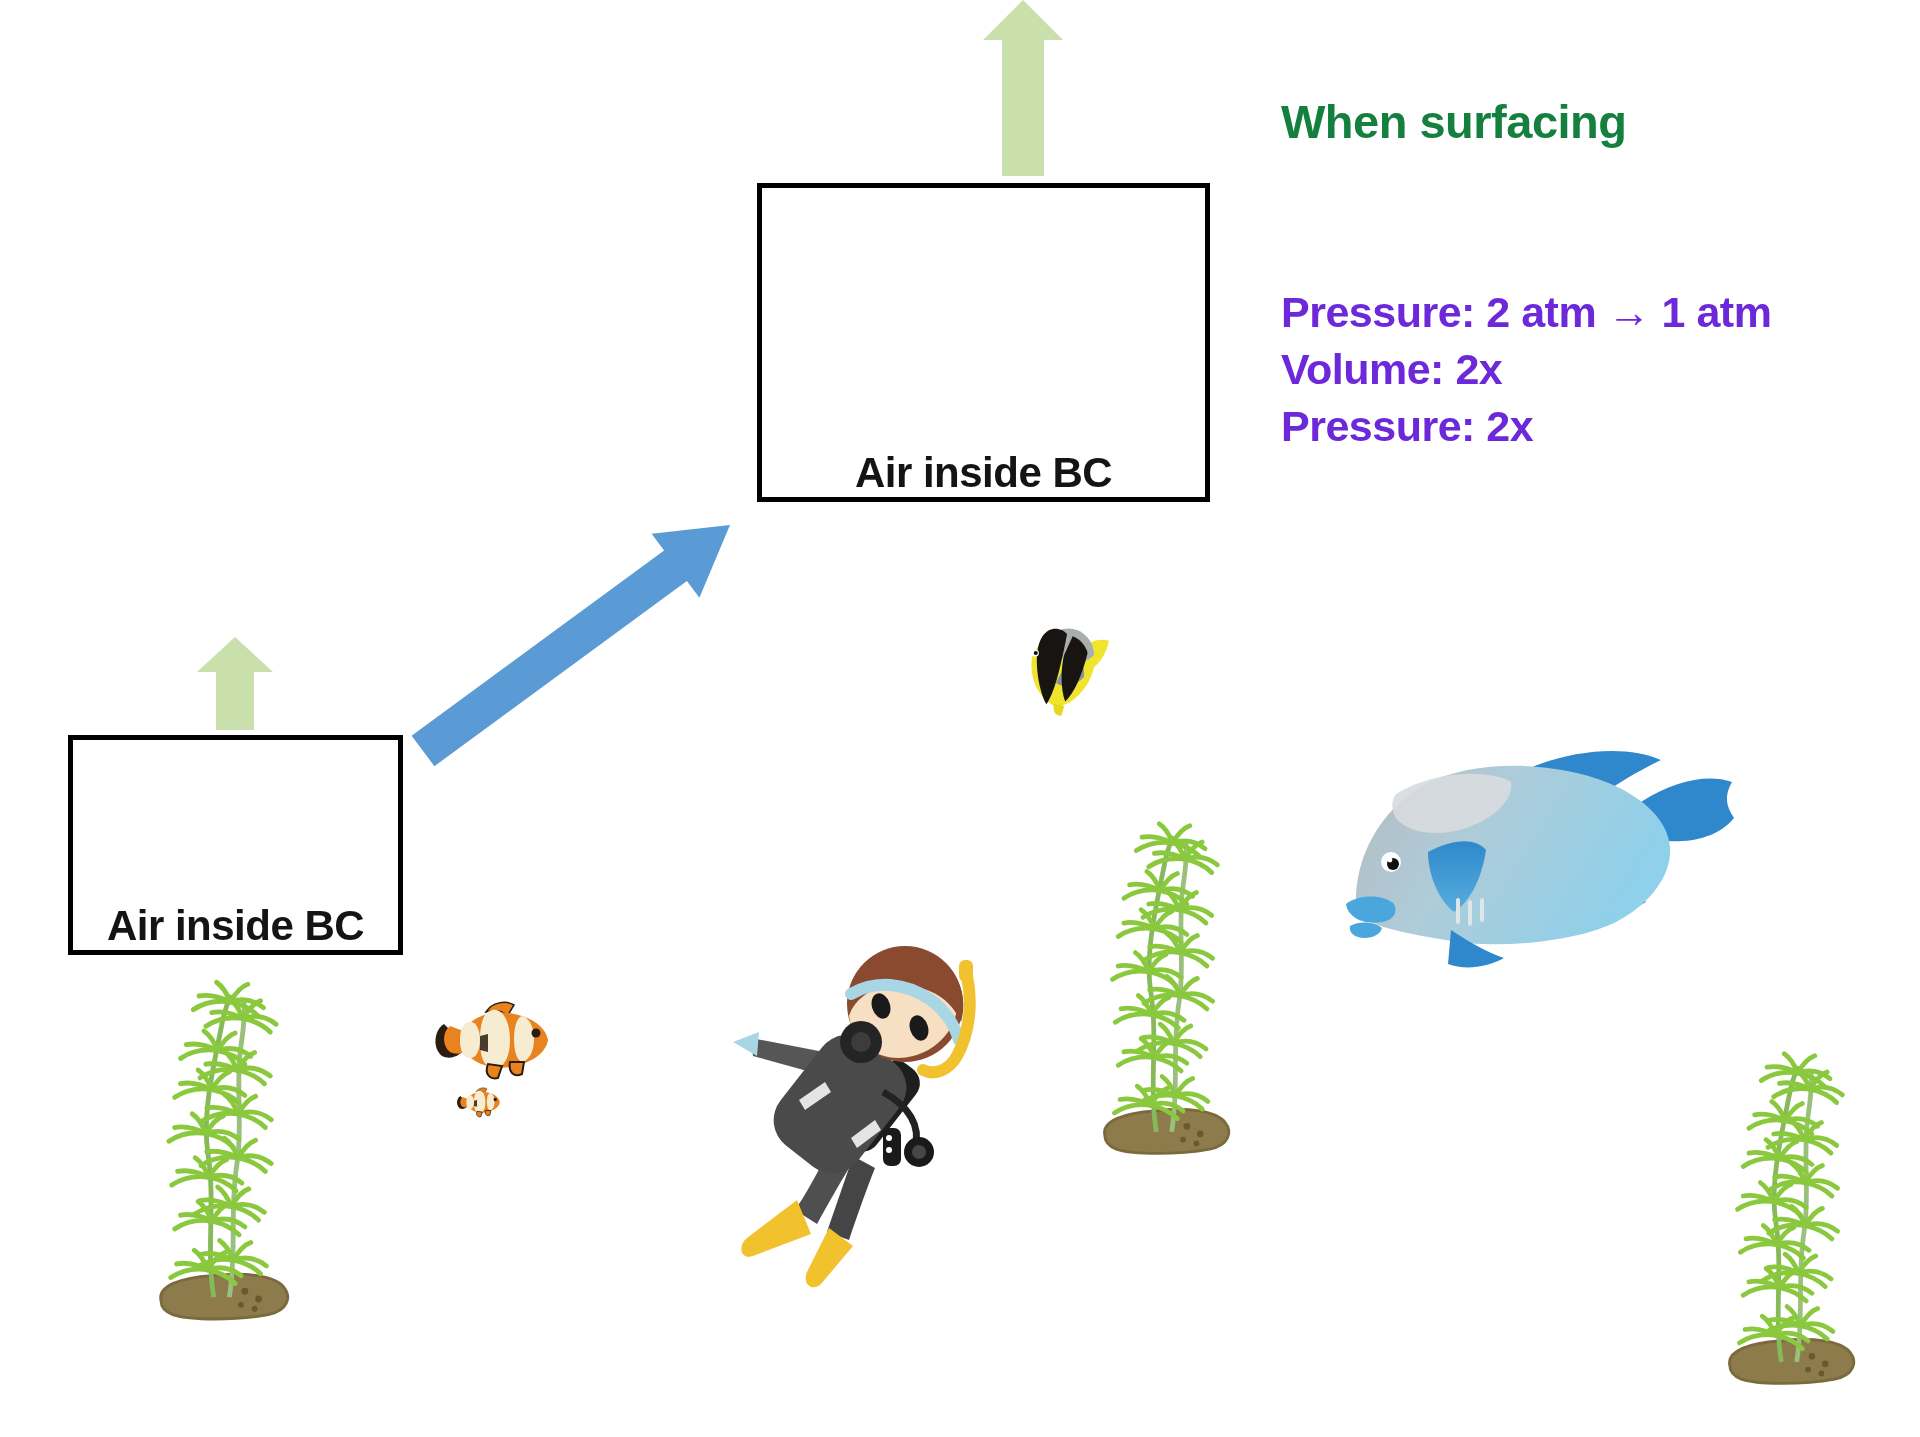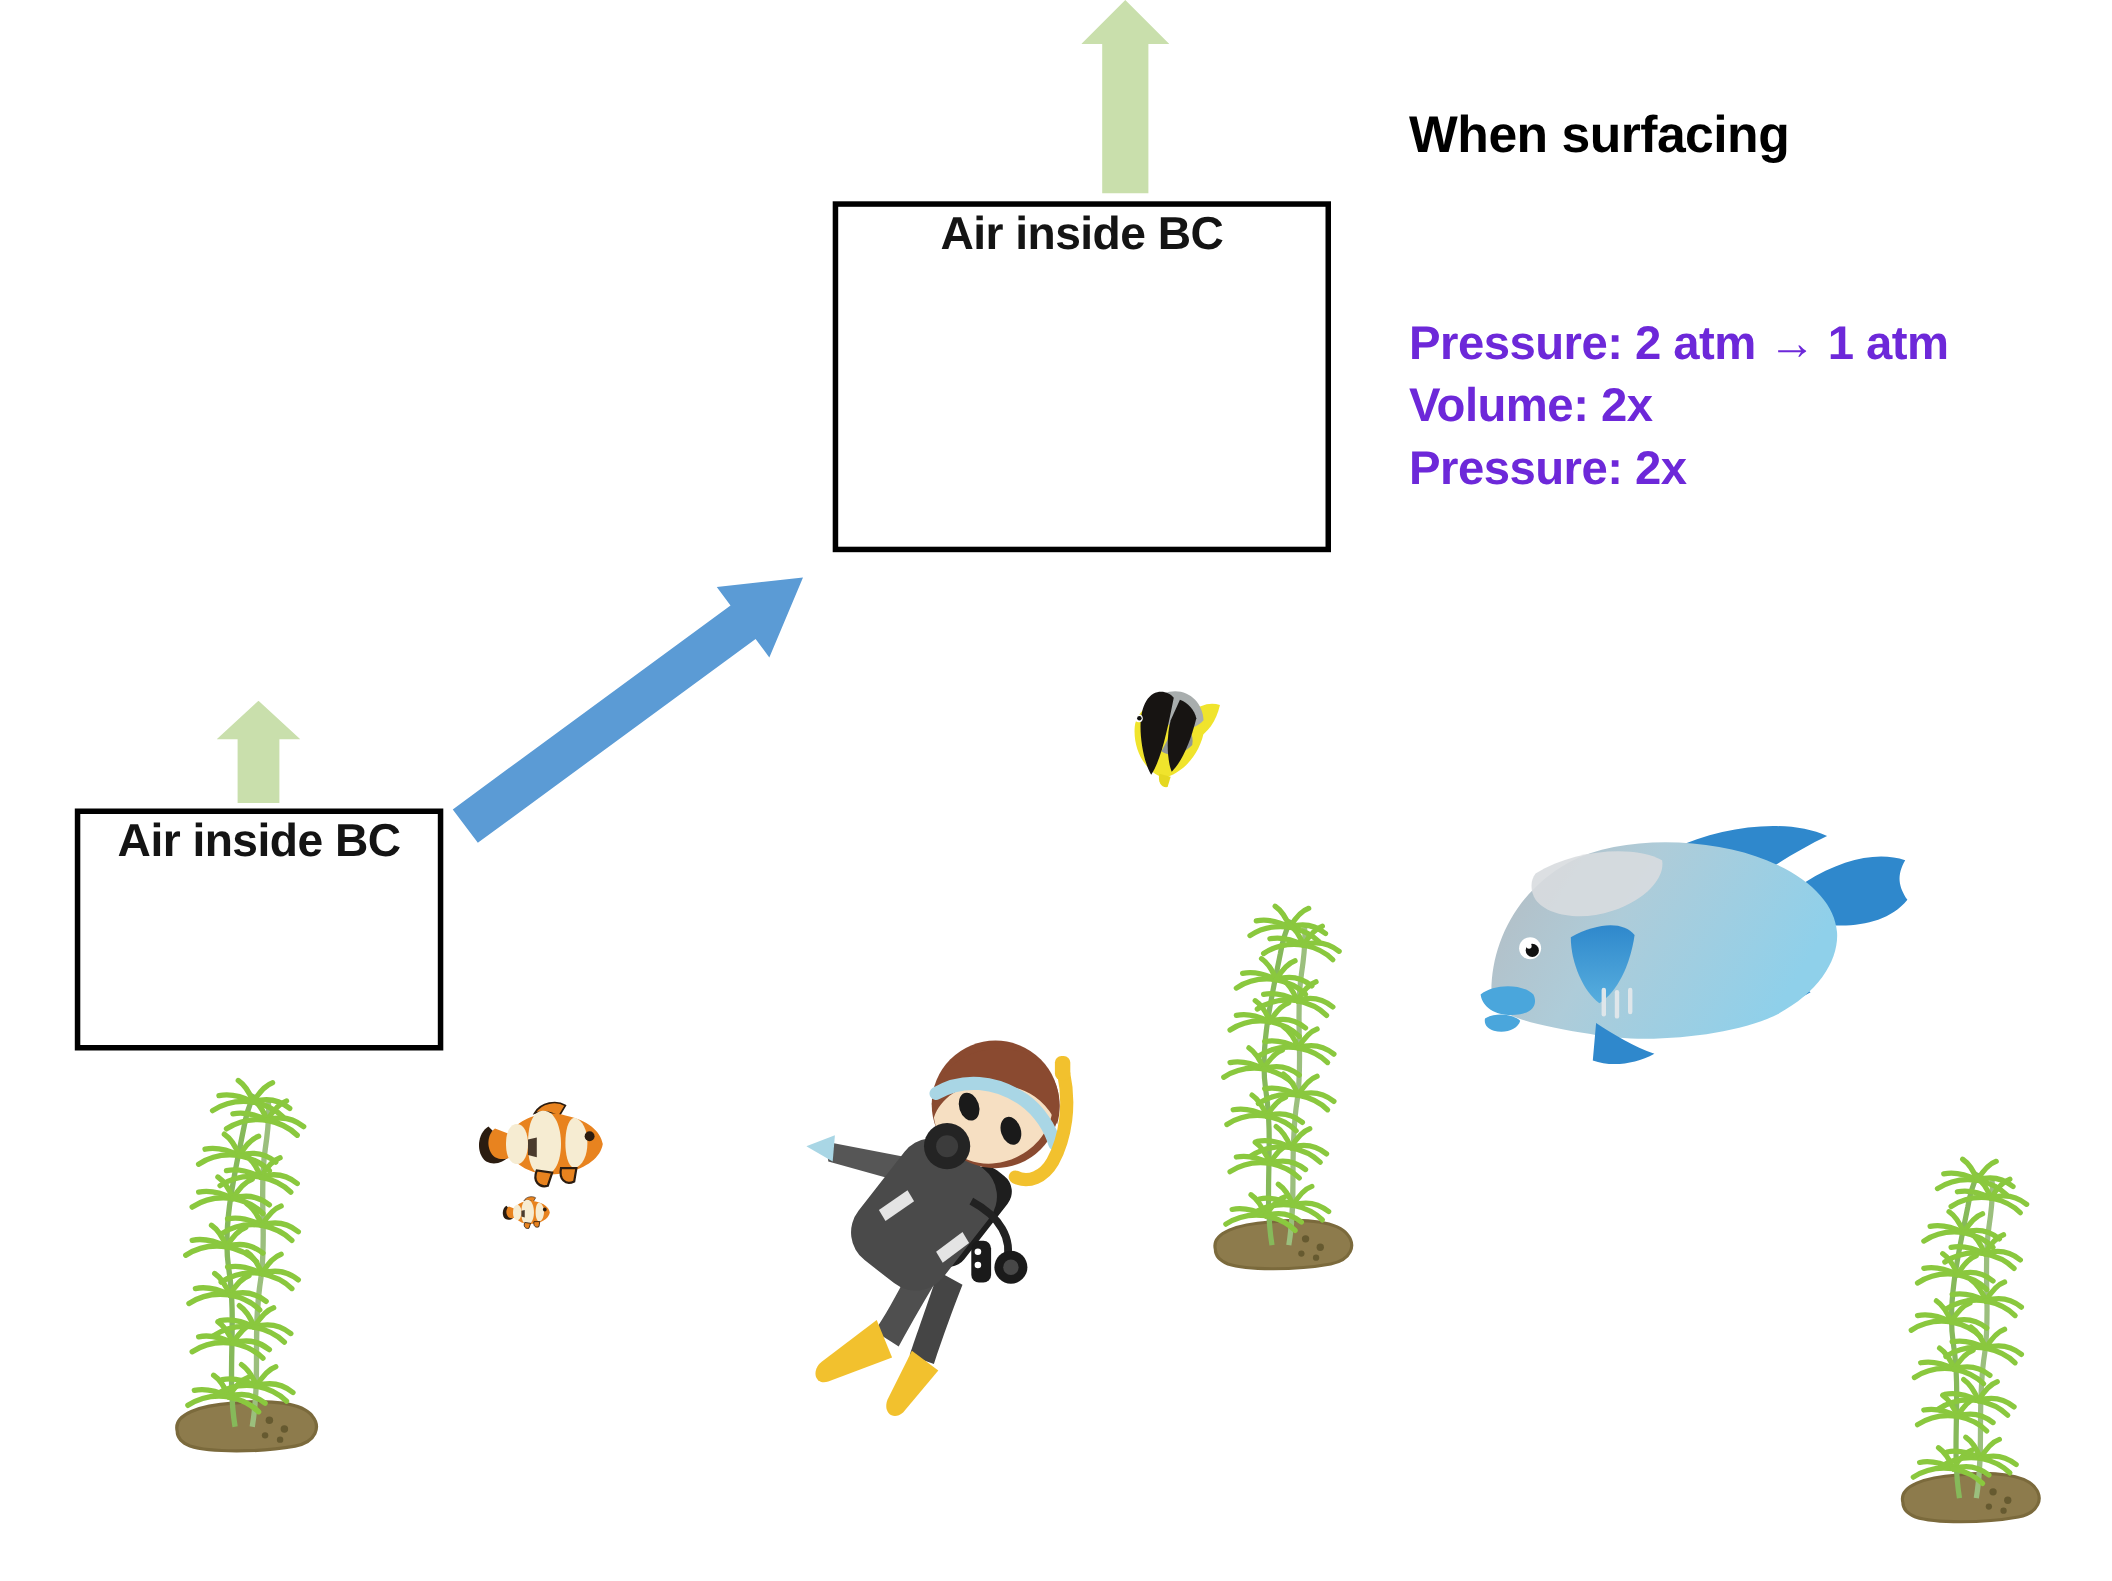--- a/index.html
+++ b/index.html
@@ -8,34 +8,34 @@
     width:1920px;height:1437px;
     background:#ffffff;
     overflow:hidden;
     font-family:"Liberation Sans", sans-serif;
   }
   .abs{position:absolute;}
   .bc-box{
     position:absolute;
     border:5px solid #000000;
     background:#ffffff;
-    display:flex;align-items:flex-start;justify-content:center;
+    display:flex;align-items:flex-end;justify-content:center;
     box-sizing:border-box;
   }
   .bc-box-label{
     font-weight:700;
     font-size:42px;
     letter-spacing:-0.5px;
     color:#141414;
     white-space:nowrap;
   }
   .annotation-title{
     position:absolute;left:1281px;top:90px;
     font-weight:700;font-size:47px;line-height:63px;
-    letter-spacing:-0.5px;color:#000000;
+    letter-spacing:-0.5px;color:#15803d;
   }
   .annotation-facts{
     position:absolute;left:1281px;top:284px;
     font-weight:700;font-size:43px;line-height:57px;
     letter-spacing:-0.5px;color:#6d28d9;
   }
   .annotation-facts p{margin:0;}
   svg{display:block;}
 </style>
 </head>

